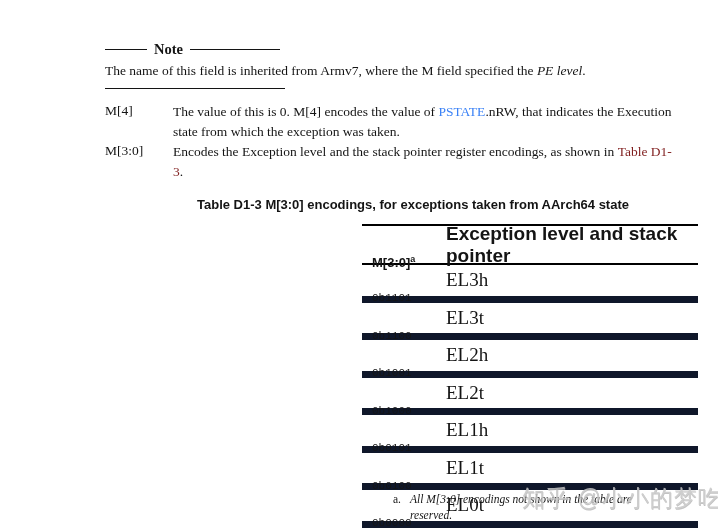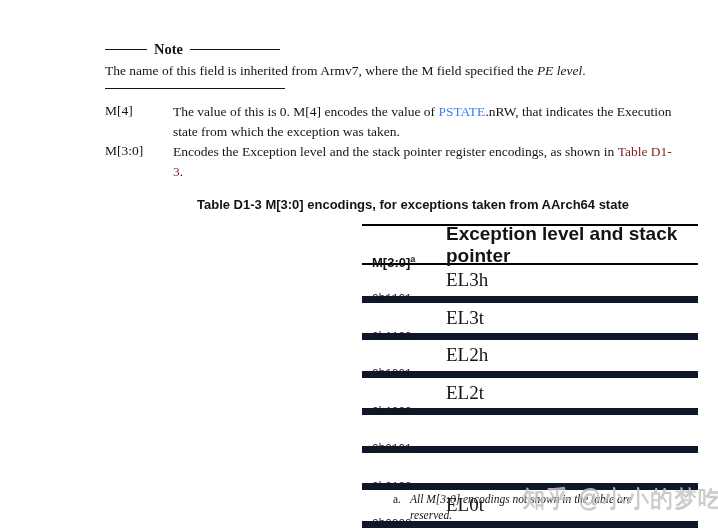--- a/index.html
+++ b/index.html
@@ -156,23 +156,25 @@
     <div class="enc-row">
       <div class="cell-code">0b1001</div>
       <div class="cell-level">EL2h</div>
     </div>
     <div class="enc-row">
       <div class="cell-code">0b1000</div>
       <div class="cell-level">EL2t</div>
     </div>
     <div class="enc-row">
       <div class="cell-code">0b0101</div>
+      <div class="cell-level">EL1h</div>
     </div>
     <div class="enc-row">
       <div class="cell-code">0b0100</div>
+      <div class="cell-level">EL1t</div>
     </div>
     <div class="enc-row">
       <div class="cell-code">0b0000</div>
       <div class="cell-level">EL0t</div>
     </div>
   </div>
 
   <div class="abs footnote">
     <span class="fn-marker">a.</span>
     <span class="fn-text">All M[3:0] encodings not shown in the table are reserved.</span>

